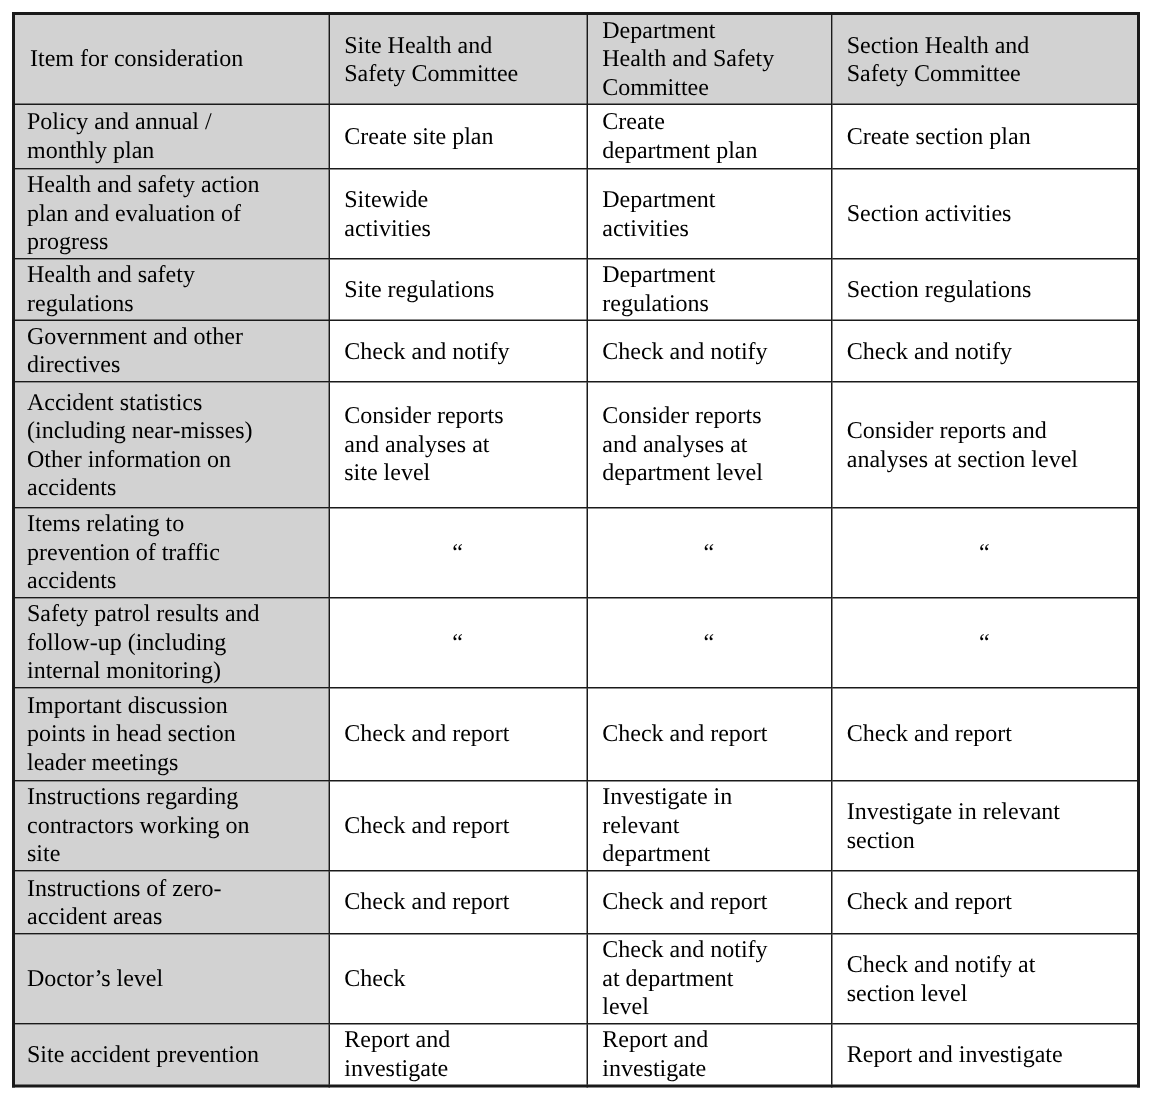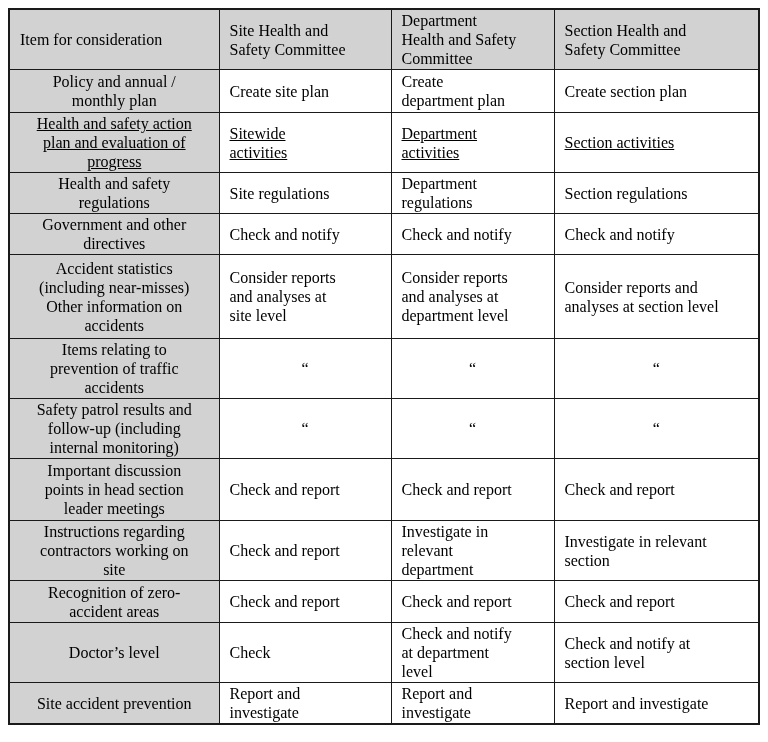--- a/index.html
+++ b/index.html
@@ -36,21 +36,20 @@
     padding: 1px 8px 1px 10px;
     background: var(--body-bg, #ffffff);
     overflow: hidden;
   }
   thead th {
     background: var(--header-bg, #d2d2d2);
   }
   td.row-label {
     background: var(--label-bg, #d2d2d2);
     padding-left: 8px;
-    text-align: center;
   }
   td.ditto {
     text-align: center;
     padding-left: 2px;
     padding-right: 2px;
   }
 </style>
 </head>
 <body>
 
@@ -76,21 +75,21 @@
     </thead>
     <tbody>
         <tr style="height: 43px;">
           <td class="row-label">Policy and annual /
 monthly plan</td>
           <td>Create site plan</td>
           <td>Create
 department plan</td>
           <td>Create section plan</td>
         </tr>
-        <tr style="height: 57px; text-decoration: underline;">
+        <tr style="height: 57px;">
           <td class="row-label">Health and safety action
 plan and evaluation of
 progress</td>
           <td>Sitewide
 activities</td>
           <td>Department
 activities</td>
           <td>Section activities</td>
         </tr>
         <tr style="height: 41px;">
@@ -151,21 +150,21 @@
 contractors working on
 site</td>
           <td>Check and report</td>
           <td>Investigate in
 relevant
 department</td>
           <td>Investigate in relevant
 section</td>
         </tr>
         <tr style="height: 42px;">
-          <td class="row-label">Recognition of zero-
+          <td class="row-label">Instructions of zero-
 accident areas</td>
           <td>Check and report</td>
           <td>Check and report</td>
           <td>Check and report</td>
         </tr>
         <tr style="height: 60px;">
           <td class="row-label">Doctor’s level</td>
           <td>Check</td>
           <td>Check and notify
 at department

